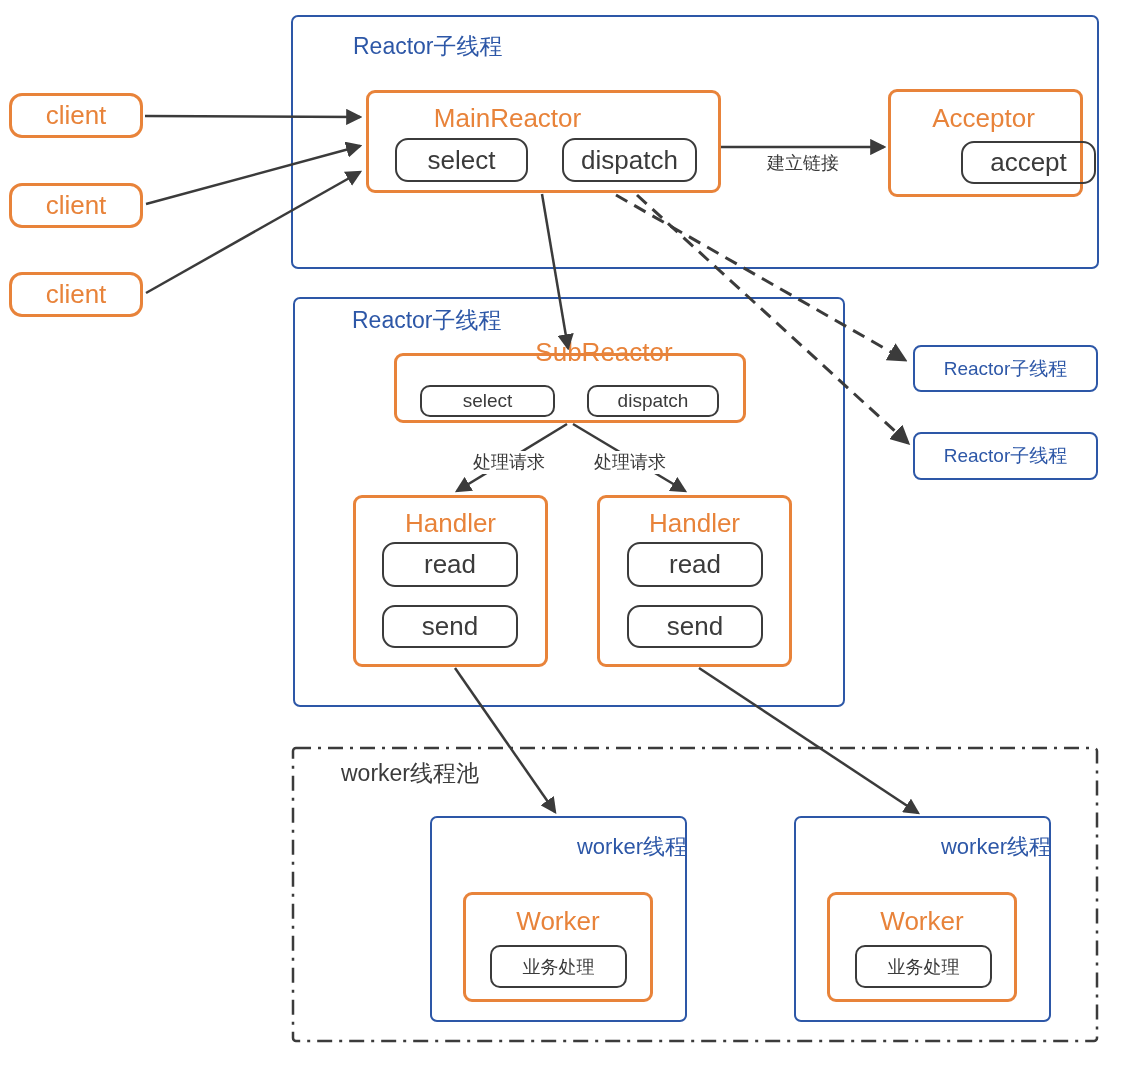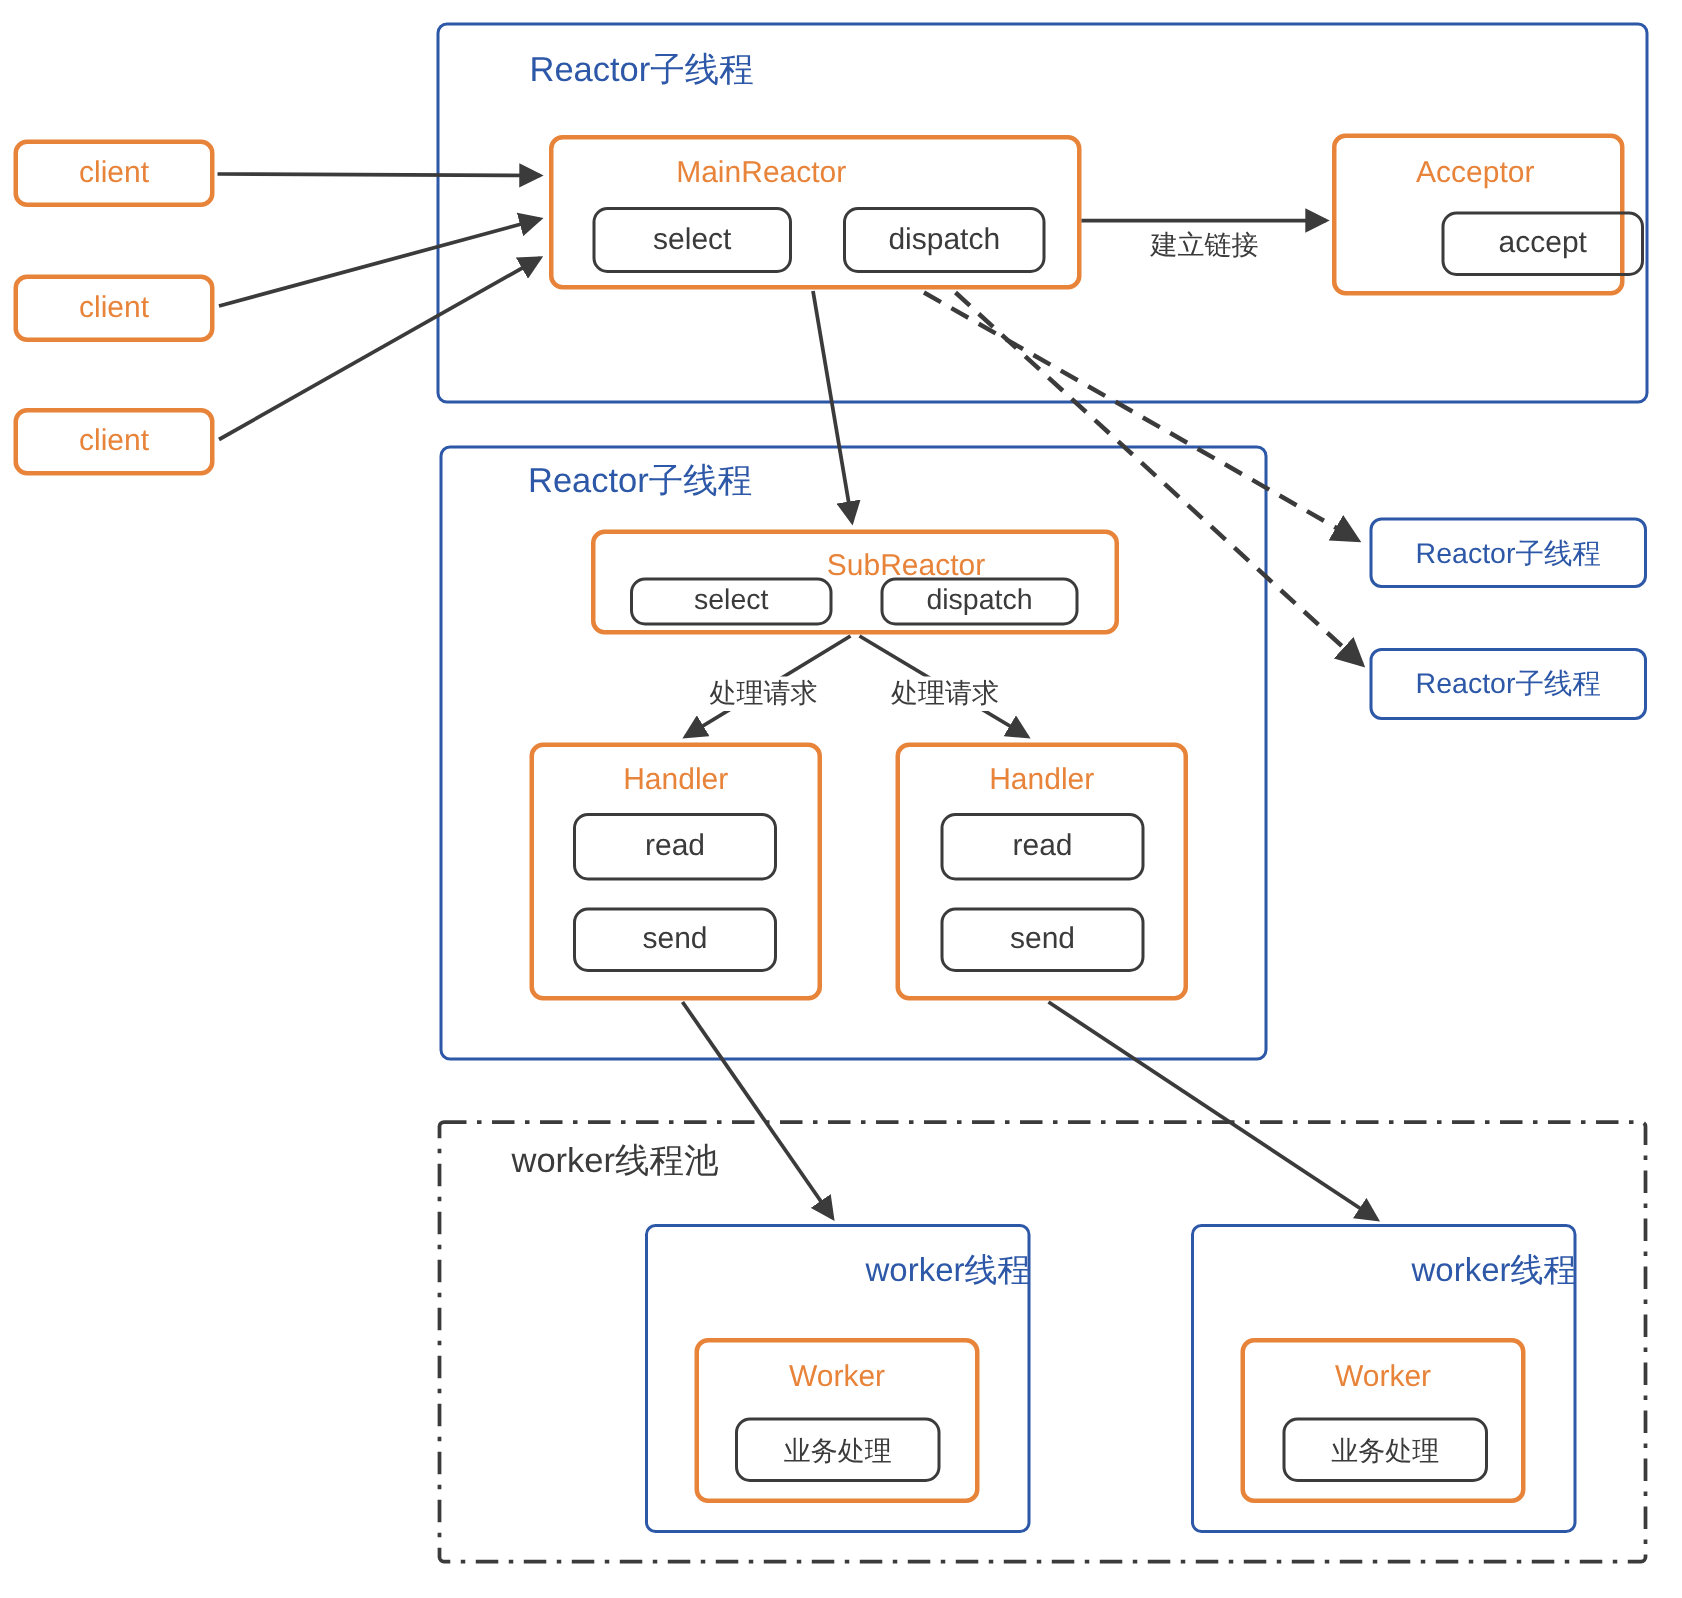--- a/index.html
+++ b/index.html
@@ -20,21 +20,21 @@
   .blue-b{border:2.5px solid var(--blue);border-radius:7px;}
   .dark-b{border:2.5px solid var(--dark);border-radius:10px;}
   .leaf{display:flex;align-items:center;justify-content:center;white-space:nowrap;}
   .title{position:absolute;white-space:nowrap;line-height:1.2;}
   .center{text-align:center;}
   .orange-t{color:var(--orange);}
   .blue-t{color:var(--blue);}
   .dark-t{color:var(--dark);}
   .f23{font-size:23px;}
   .f22{font-size:22px;text-align:right;}
-  .f20{font-size:20px;}
+  .f20{font-size:26px;border-radius:13px;}
   .f19{font-size:19px;}
   .f18{font-size:18px;}
   #arrows{position:absolute;left:0;top:0;z-index:2;pointer-events:none;}
   .boxlayer{position:absolute;left:0;top:0;width:100%;height:100%;z-index:1;}
   .lbl{
     position:absolute;z-index:3;background:#fff;
     color:var(--dark);font-size:18px;line-height:1.15;
     padding:1px 3px;white-space:nowrap;
   }
   .arrow{stroke:var(--dark);stroke-width:2.5;fill:none;}
@@ -62,21 +62,21 @@
     <div class="box dark-b leaf dark-t f20" style="left:562px;top:138px;width:135px;height:44px;">dispatch</div>
 
     <div class="box orange-b" style="left:888px;top:89px;width:195px;height:108px;"></div>
     <div class="title orange-t f20 center" style="left:888px;top:103px;width:191px;">Acceptor</div>
     <div class="box dark-b leaf dark-t f20" style="left:917px;top:141px;width:135px;height:43px;margin-left:44px;">accept</div>
 
     <div class="box blue-b" style="left:293px;top:297px;width:552px;height:410px;"></div>
     <div class="title blue-t f23" style="left:352px;top:307px;">Reactor子线程</div>
 
     <div class="box orange-b" style="left:394px;top:353px;width:352px;height:70px;"></div>
-    <div class="title orange-t f20 center" style="left:394px;top:365px;width:420px;">SubReactor</div>
+    <div class="title orange-t f20 center" style="left:394px;top:337px;width:420px;">SubReactor</div>
     <div class="box dark-b leaf dark-t f19" style="left:420px;top:385px;width:135px;height:32px;">select</div>
     <div class="box dark-b leaf dark-t f19" style="left:587px;top:385px;width:132px;height:32px;">dispatch</div>
 
     <div class="box orange-b" style="left:353px;top:495px;width:195px;height:172px;"></div>
     <div class="title orange-t f20 center" style="left:353px;top:508px;width:195px;">Handler</div>
     <div class="box dark-b leaf dark-t f20" style="left:382px;top:542px;width:136px;height:45px;">read</div>
     <div class="box dark-b leaf dark-t f20" style="left:382px;top:605px;width:136px;height:43px;">send</div>
 
     <div class="box orange-b" style="left:597px;top:495px;width:195px;height:172px;"></div>
     <div class="title orange-t f20 center" style="left:597px;top:508px;width:195px;">Handler</div>

